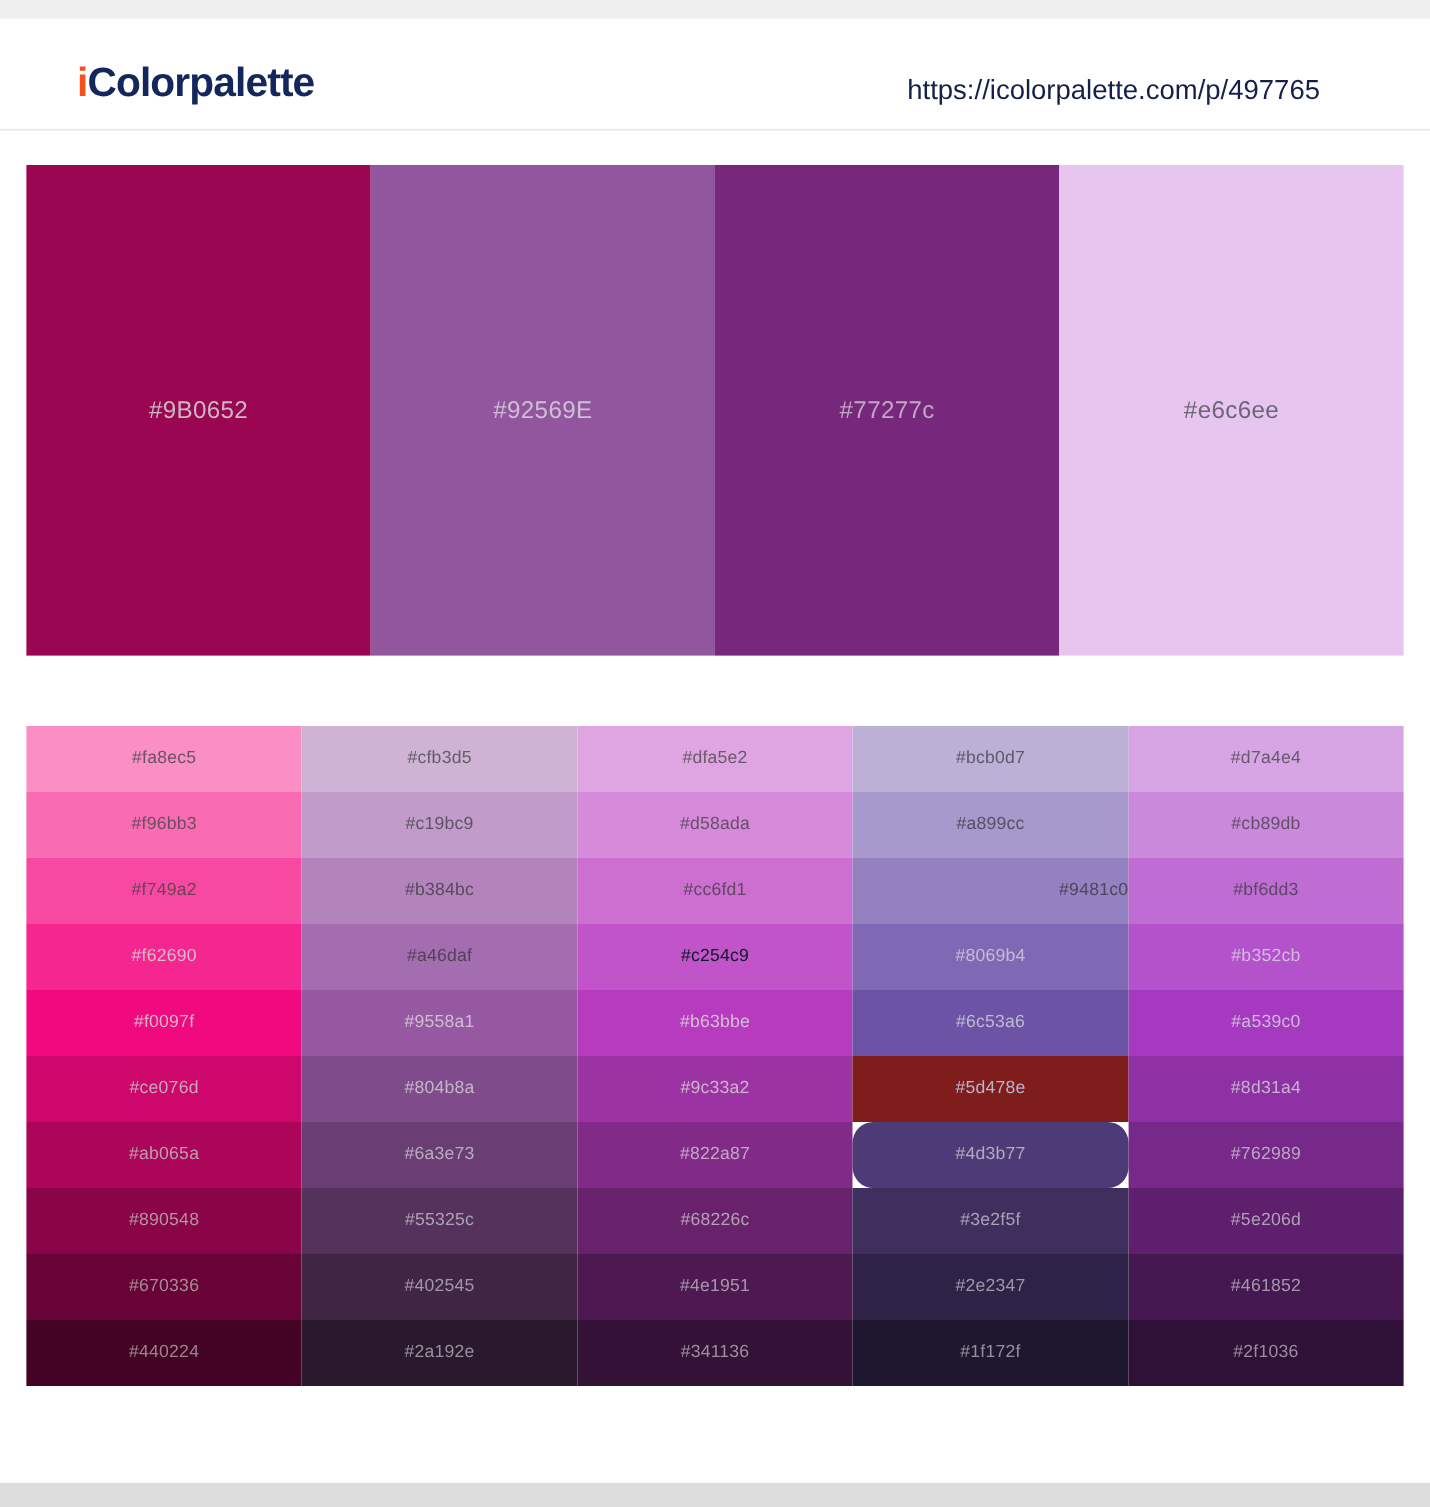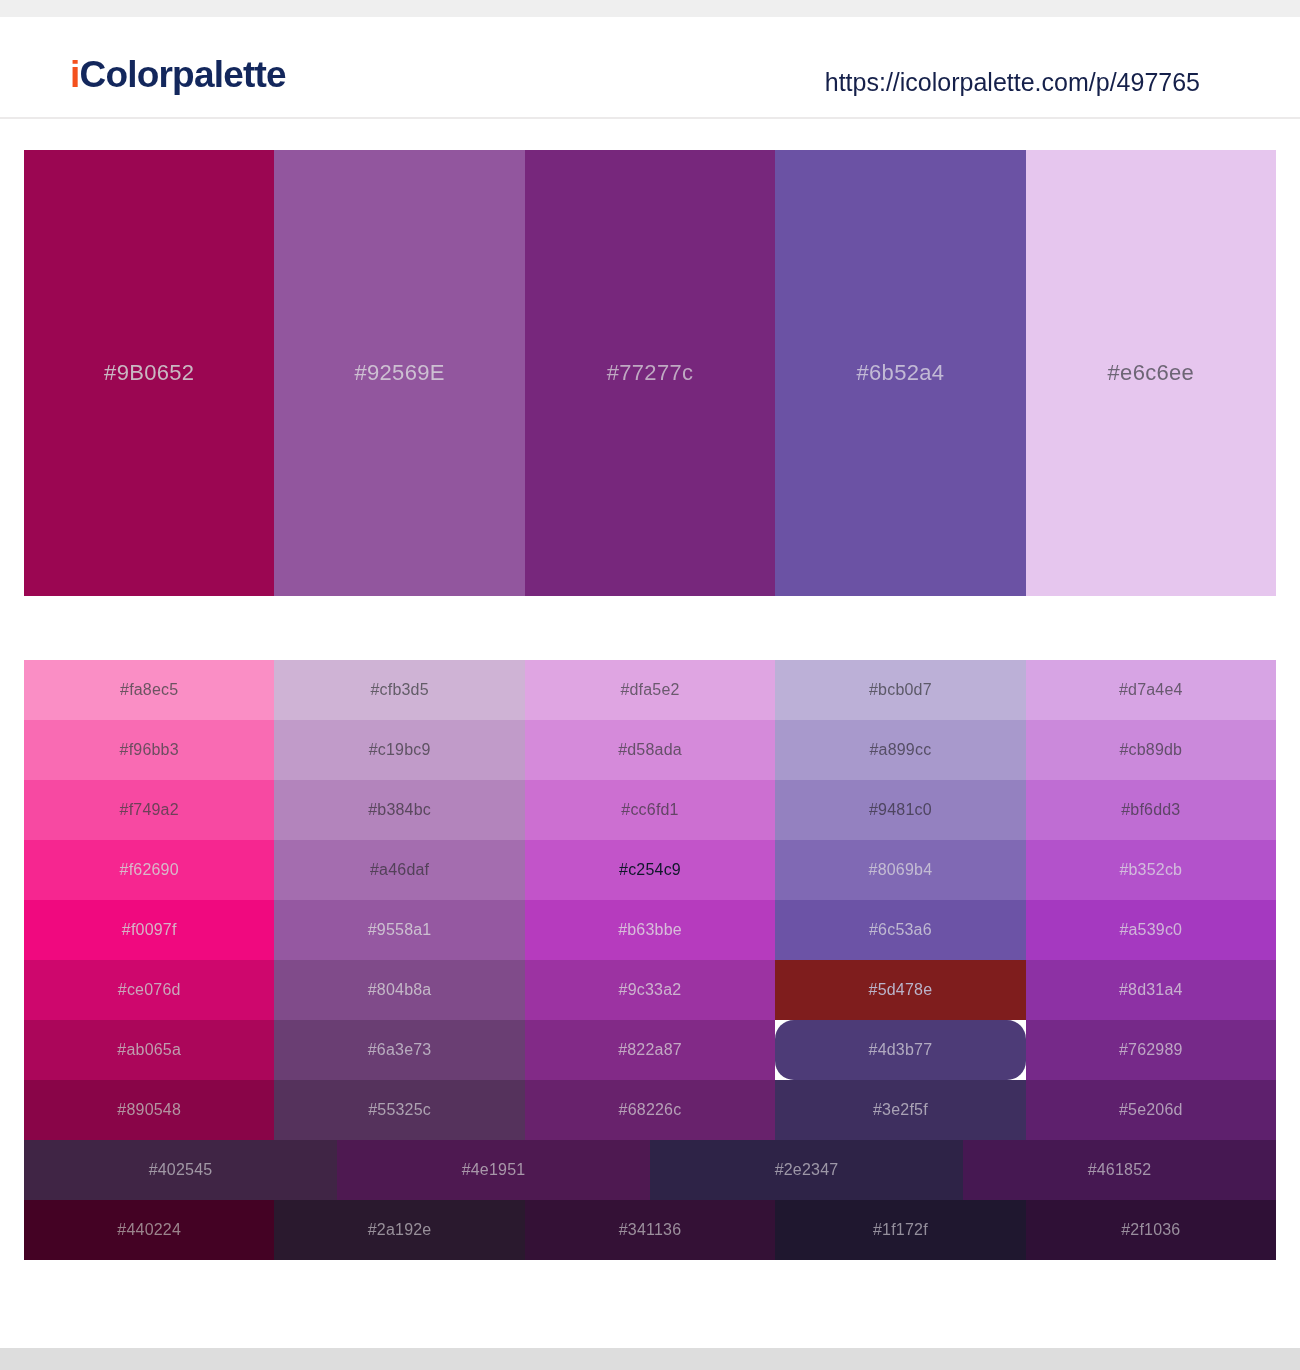--- a/index.html
+++ b/index.html
@@ -136,23 +136,20 @@
   <div class="swatch-strip">
       <div class="swatch" style="background: rgb(155, 6, 82);">
         <span class="swatch-label" style="color: rgb(201, 184, 194);">#9B0652</span>
       </div>
       <div class="swatch" style="background: rgb(146, 86, 158);">
         <span class="swatch-label" style="color: rgb(205, 192, 210);">#92569E</span>
       </div>
       <div class="swatch" style="background: rgb(119, 39, 124);">
         <span class="swatch-label" style="color: rgb(191, 169, 194);">#77277c</span>
       </div>
-      <div class="swatch" style="background: rgb(107, 82, 164);">
-        <span class="swatch-label" style="color: rgb(194, 186, 213);">#6b52a4</span>
-      </div>
       <div class="swatch" style="background: rgb(230, 198, 238);">
         <span class="swatch-label" style="color: rgb(109, 101, 117);">#e6c6ee</span>
       </div>
     </div>
 
   <div class="grid">
       <div class="grid-row">
         <div class="grid-cell" style="background: rgb(250, 142, 197);">
           <span class="grid-label" style="color: rgb(107, 84, 97);">#fa8ec5</span>
         </div>
@@ -189,21 +186,21 @@
       <div class="grid-row">
         <div class="grid-cell" style="background: rgb(247, 73, 162);">
           <span class="grid-label" style="color: rgb(110, 65, 89);">#f749a2</span>
         </div>
         <div class="grid-cell" style="background: rgb(179, 132, 188);">
           <span class="grid-label" style="color: rgb(90, 72, 94);">#b384bc</span>
         </div>
         <div class="grid-cell" style="background: rgb(204, 111, 209);">
           <span class="grid-label" style="color: rgb(99, 69, 102);">#cc6fd1</span>
         </div>
-        <div class="grid-cell" style="background: rgb(148, 129, 192);">
+        <div class="grid-cell" style="background: rgb(148, 129, 192); justify-content: flex-end;">
           <span class="grid-label" style="color: rgb(78, 69, 96);">#9481c0</span>
         </div>
         <div class="grid-cell" style="background: rgb(191, 109, 211);">
           <span class="grid-label" style="color: rgb(94, 69, 104);">#bf6dd3</span>
         </div>
       </div>
       <div class="grid-row">
         <div class="grid-cell" style="background: rgb(246, 38, 144);">
           <span class="grid-label" style="color: rgb(216, 184, 201);">#f62690</span>
         </div>
@@ -282,20 +279,23 @@
           <span class="grid-label" style="color: rgb(182, 160, 183);">#68226c</span>
         </div>
         <div class="grid-cell" style="background: rgb(62, 47, 95);">
           <span class="grid-label" style="color: rgb(169, 162, 181);">#3e2f5f</span>
         </div>
         <div class="grid-cell" style="background: rgb(94, 32, 109);">
           <span class="grid-label" style="color: rgb(178, 158, 184);">#5e206d</span>
         </div>
       </div>
       <div class="grid-row">
+        <div class="grid-cell" style="background: rgb(103, 3, 54);">
+          <span class="grid-label" style="color: rgb(166, 139, 149);">#670336</span>
+        </div>
         <div class="grid-cell" style="background: rgb(64, 37, 69);">
           <span class="grid-label" style="color: rgb(161, 152, 165);">#402545</span>
         </div>
         <div class="grid-cell" style="background: rgb(78, 25, 81);">
           <span class="grid-label" style="color: rgb(168, 151, 169);">#4e1951</span>
         </div>
         <div class="grid-cell" style="background: rgb(46, 35, 71);">
           <span class="grid-label" style="color: rgb(157, 151, 167);">#2e2347</span>
         </div>
         <div class="grid-cell" style="background: rgb(70, 24, 82);">

